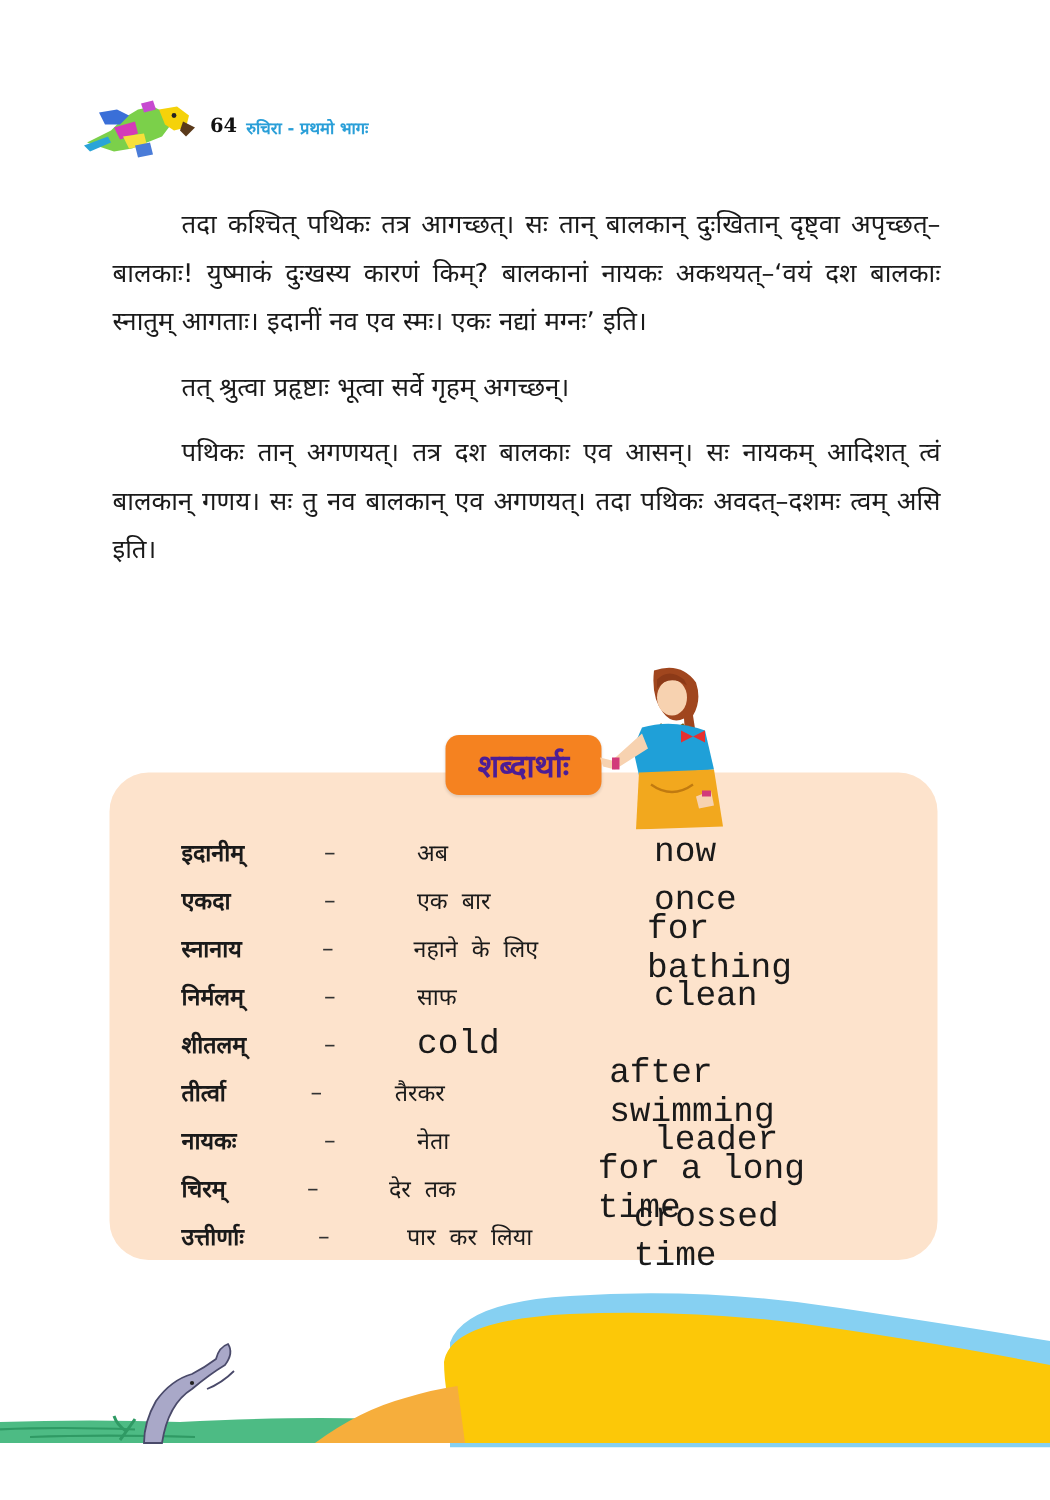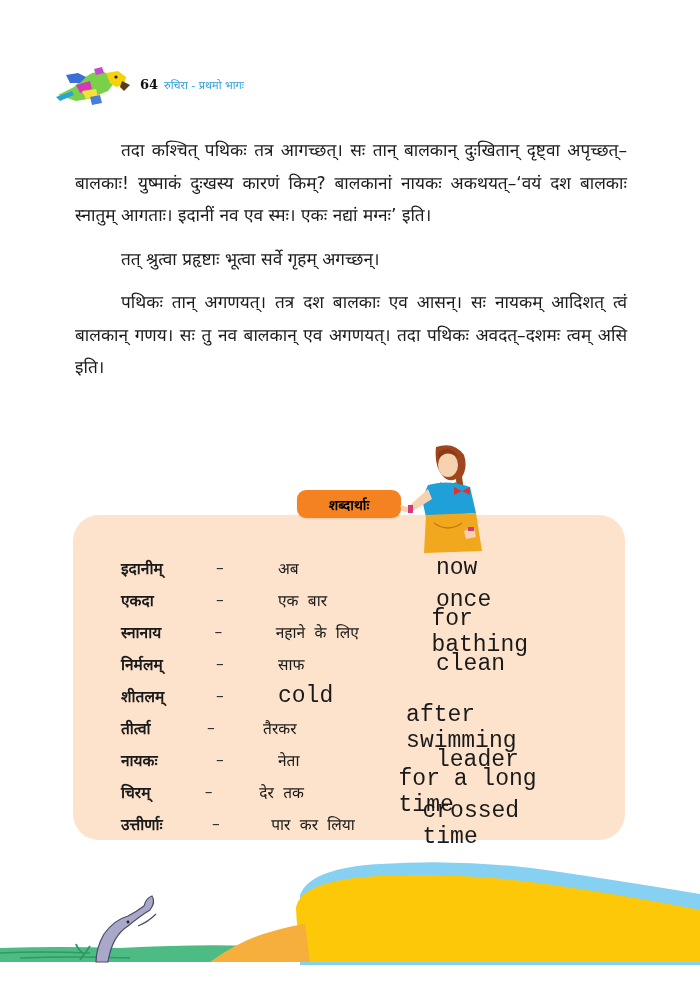--- a/index.html
+++ b/index.html
@@ -33,21 +33,21 @@
       font-family: "DejaVu Serif", serif;
       font-weight: bold;
       font-size: 13px;
       color: #111;
       margin-left: 8px;
     }
     .book-title {
       font-size: 11px;
       color: #2a9fd8;
       margin-left: 6px;
-      font-weight: normal;
+      font-weight: bold;
     }
     .body-text {
       position: absolute;
       left: 75px;
       top: 134px;
       width: 552px;
       font-size: 17.2px;
       line-height: 32.5px;
       text-align: justify;
     }
@@ -73,25 +73,25 @@
       height: 325px;
       background: #fde3cc;
       border-radius: 26px;
       z-index: 1;
     }
     .badge {
       position: absolute;
       left: 297px;
       top: 490px;
       width: 104px;
-      height: 28px;
+      height: 40px;
       background: #f58220;
       border-radius: 9px;
-      color: #000000;
-      font-size: 14px;
+      color: #4c1d95;
+      font-size: 21px;
       font-weight: bold;
       display: flex;
       align-items: center;
       justify-content: center;
       z-index: 2;
       box-shadow: 0 1px 2px rgba(0,0,0,0.12);
     }
     .vocab-table {
       position: absolute;
       left: 121px;

